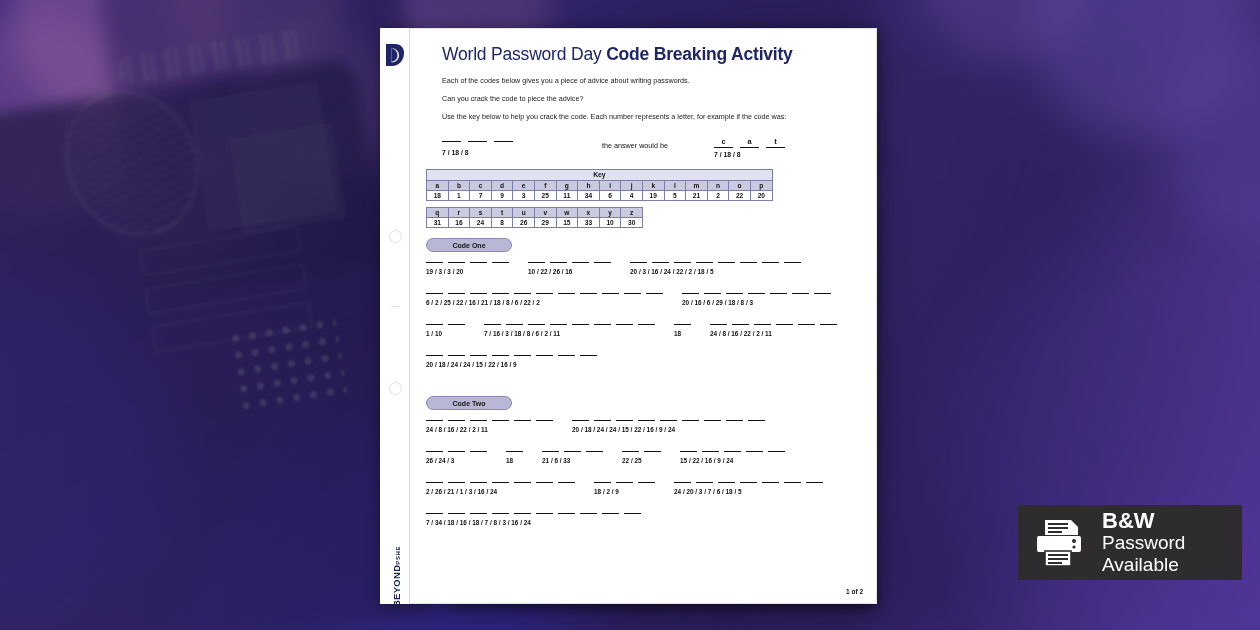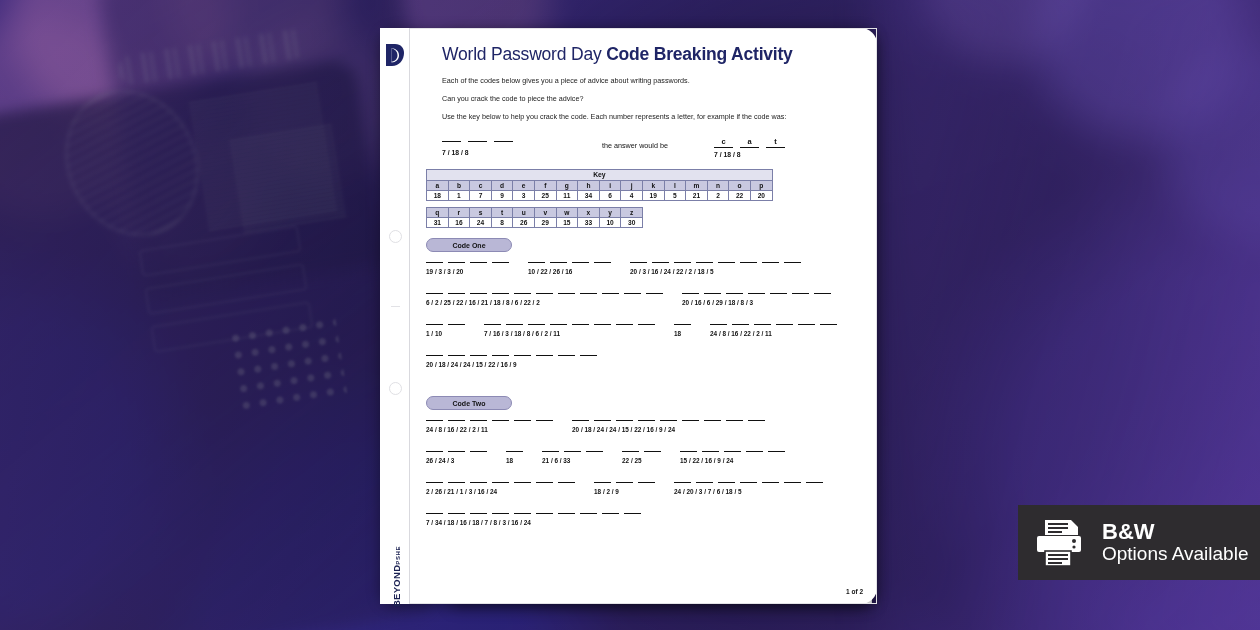--- a/index.html
+++ b/index.html
@@ -102,21 +102,21 @@
   #stack { position:absolute; left:380px; top:28px; }
 
   .page {
     position:absolute;
     background:#ffffff;
     box-shadow:0 3px 14px rgba(0,0,0,.40);
   }
   
   #page2 { left:72px; top:5px; width:420px; height:571px; }
   
-  #page1 { left:0; top:0; width:497px; height:576px;border-radius:16px; }
+  #page1 { left:0; top:0; width:497px; height:576px; }
 
   .page-border { position:absolute; inset:0; border:1px solid #e3e3e6; }
 
   
   .sidebar {
     position:absolute; left:0; top:0; bottom:0; width:30px;
     border-right:1px solid #d9d9de;
     background:#fff;
   }
   .hole {
@@ -225,21 +225,21 @@
   .p2-text { font-size:7px; color:#111; margin-top:18px; margin-left:2px; }
   .p2-box {
     margin:6px 0 0 0; padding:6px 8px 8px 6px;
     border:2px dotted #222; border-radius:6px;
   }
   .p2-box .hd { font-size:7px; font-weight:bold; color:#111; margin-bottom:8px; }
   .p2-box .rule { height:1px; background:#9a9a9a; margin:11px 0; }
 
   
   #bwbadge {
-    position:absolute; left:1018px; top:505px; width:242px; height:75px;
+    position:absolute; left:1018px; top:505px; width:224px; height:75px;
     background:#2e2c2f;
     display:flex; align-items:center; gap:14px; padding-left:16px;
   }
   #bwbadge .txt .l1 { font-size:22px; font-weight:bold; color:#fff; line-height:1.02; }
   #bwbadge .txt .l2 { font-size:19px; color:#fff; line-height:1.12; }
 
   .printer-icon { width:54px; height:50px; flex:0 0 auto; }
 </style>
 </head>
 <body>
@@ -473,15 +473,15 @@
     <rect x="3" y="18" width="44" height="16" rx="2" fill="#fff"></rect>
     <circle cx="40" cy="23" r="2" fill="#2e2c2f"></circle>
     <circle cx="40" cy="29" r="1.6" fill="#2e2c2f"></circle>
     <rect x="11" y="33" width="26" height="15" fill="#fff" stroke="#2e2c2f" stroke-width="1.6"></rect>
     <rect x="14" y="36" width="20" height="2" fill="#2e2c2f"></rect>
     <rect x="14" y="40" width="20" height="2" fill="#2e2c2f"></rect>
     <rect x="14" y="44" width="14" height="2" fill="#2e2c2f"></rect>
   </svg>
   <div class="txt">
     <div class="l1">B&amp;W</div>
-    <div class="l2">Options Available</div>
+    <div class="l2">Password Available</div>
   </div>
 </div>
 
 </body></html>

